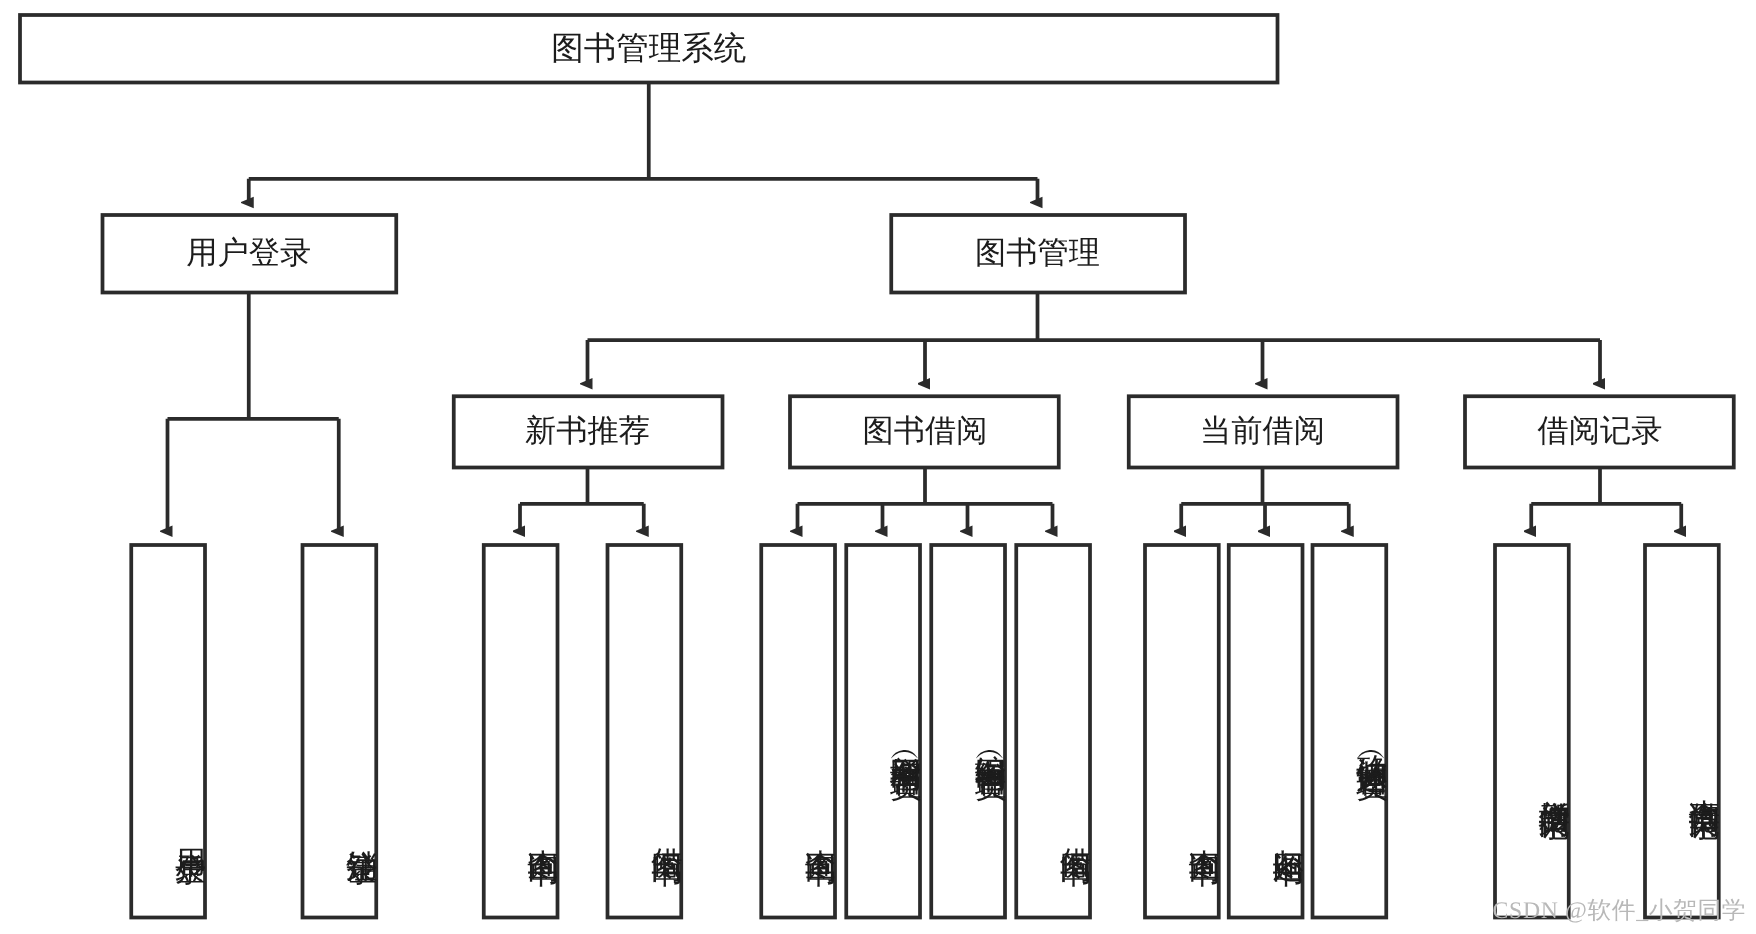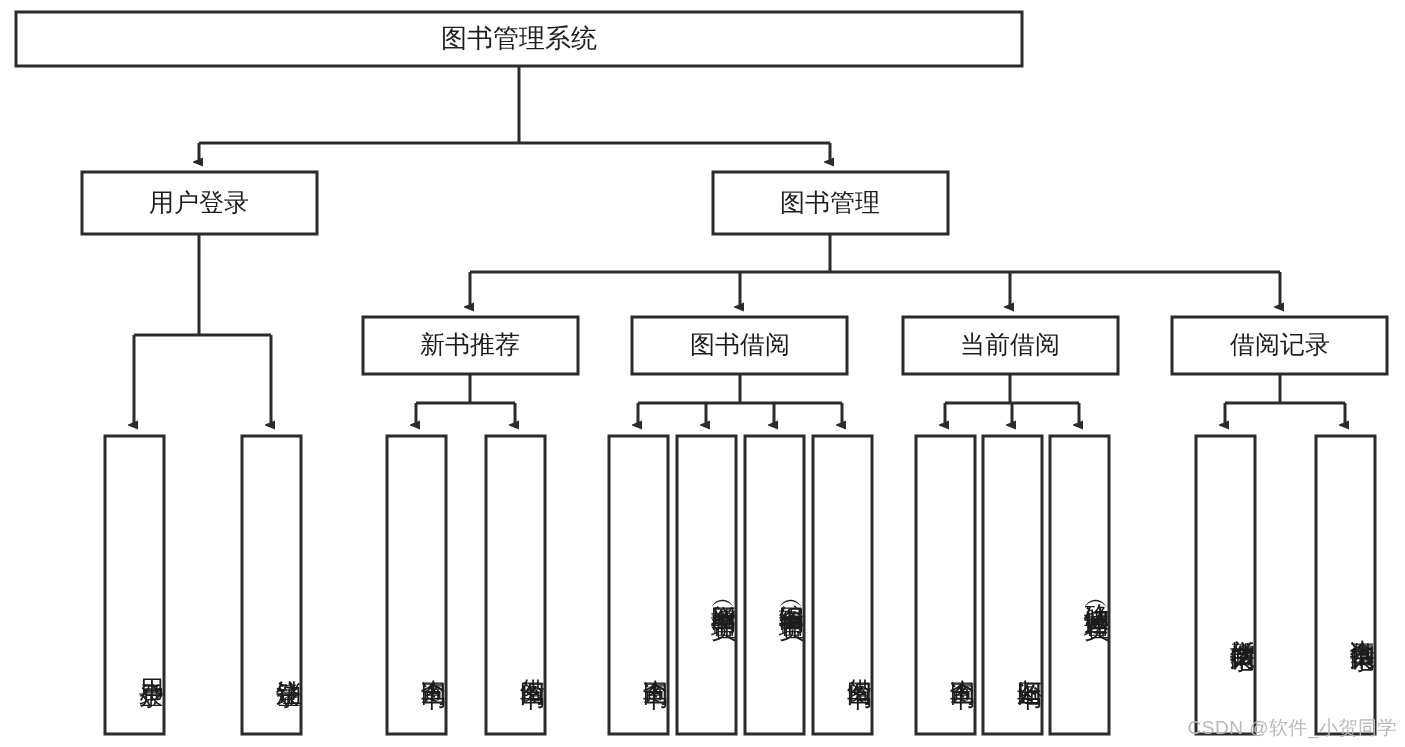--- a/index.html
+++ b/index.html
@@ -60,21 +60,21 @@
   }
   .link {
     stroke: #2b2b2b;
     stroke-width: 3;
     fill: none;
   }
   .watermark {
     position: absolute;
     right: 8px;
     bottom: 6px;
-    font-family: Liberation Sans, sans-serif;
+    font-family: Liberation Serif, serif;
     font-size: 19px;
     color: #b8b8b8;
     letter-spacing: 0.5px;
     white-space: nowrap;
   }
 </style>
 </head>
 <body>
 
 <div id="canvas">

